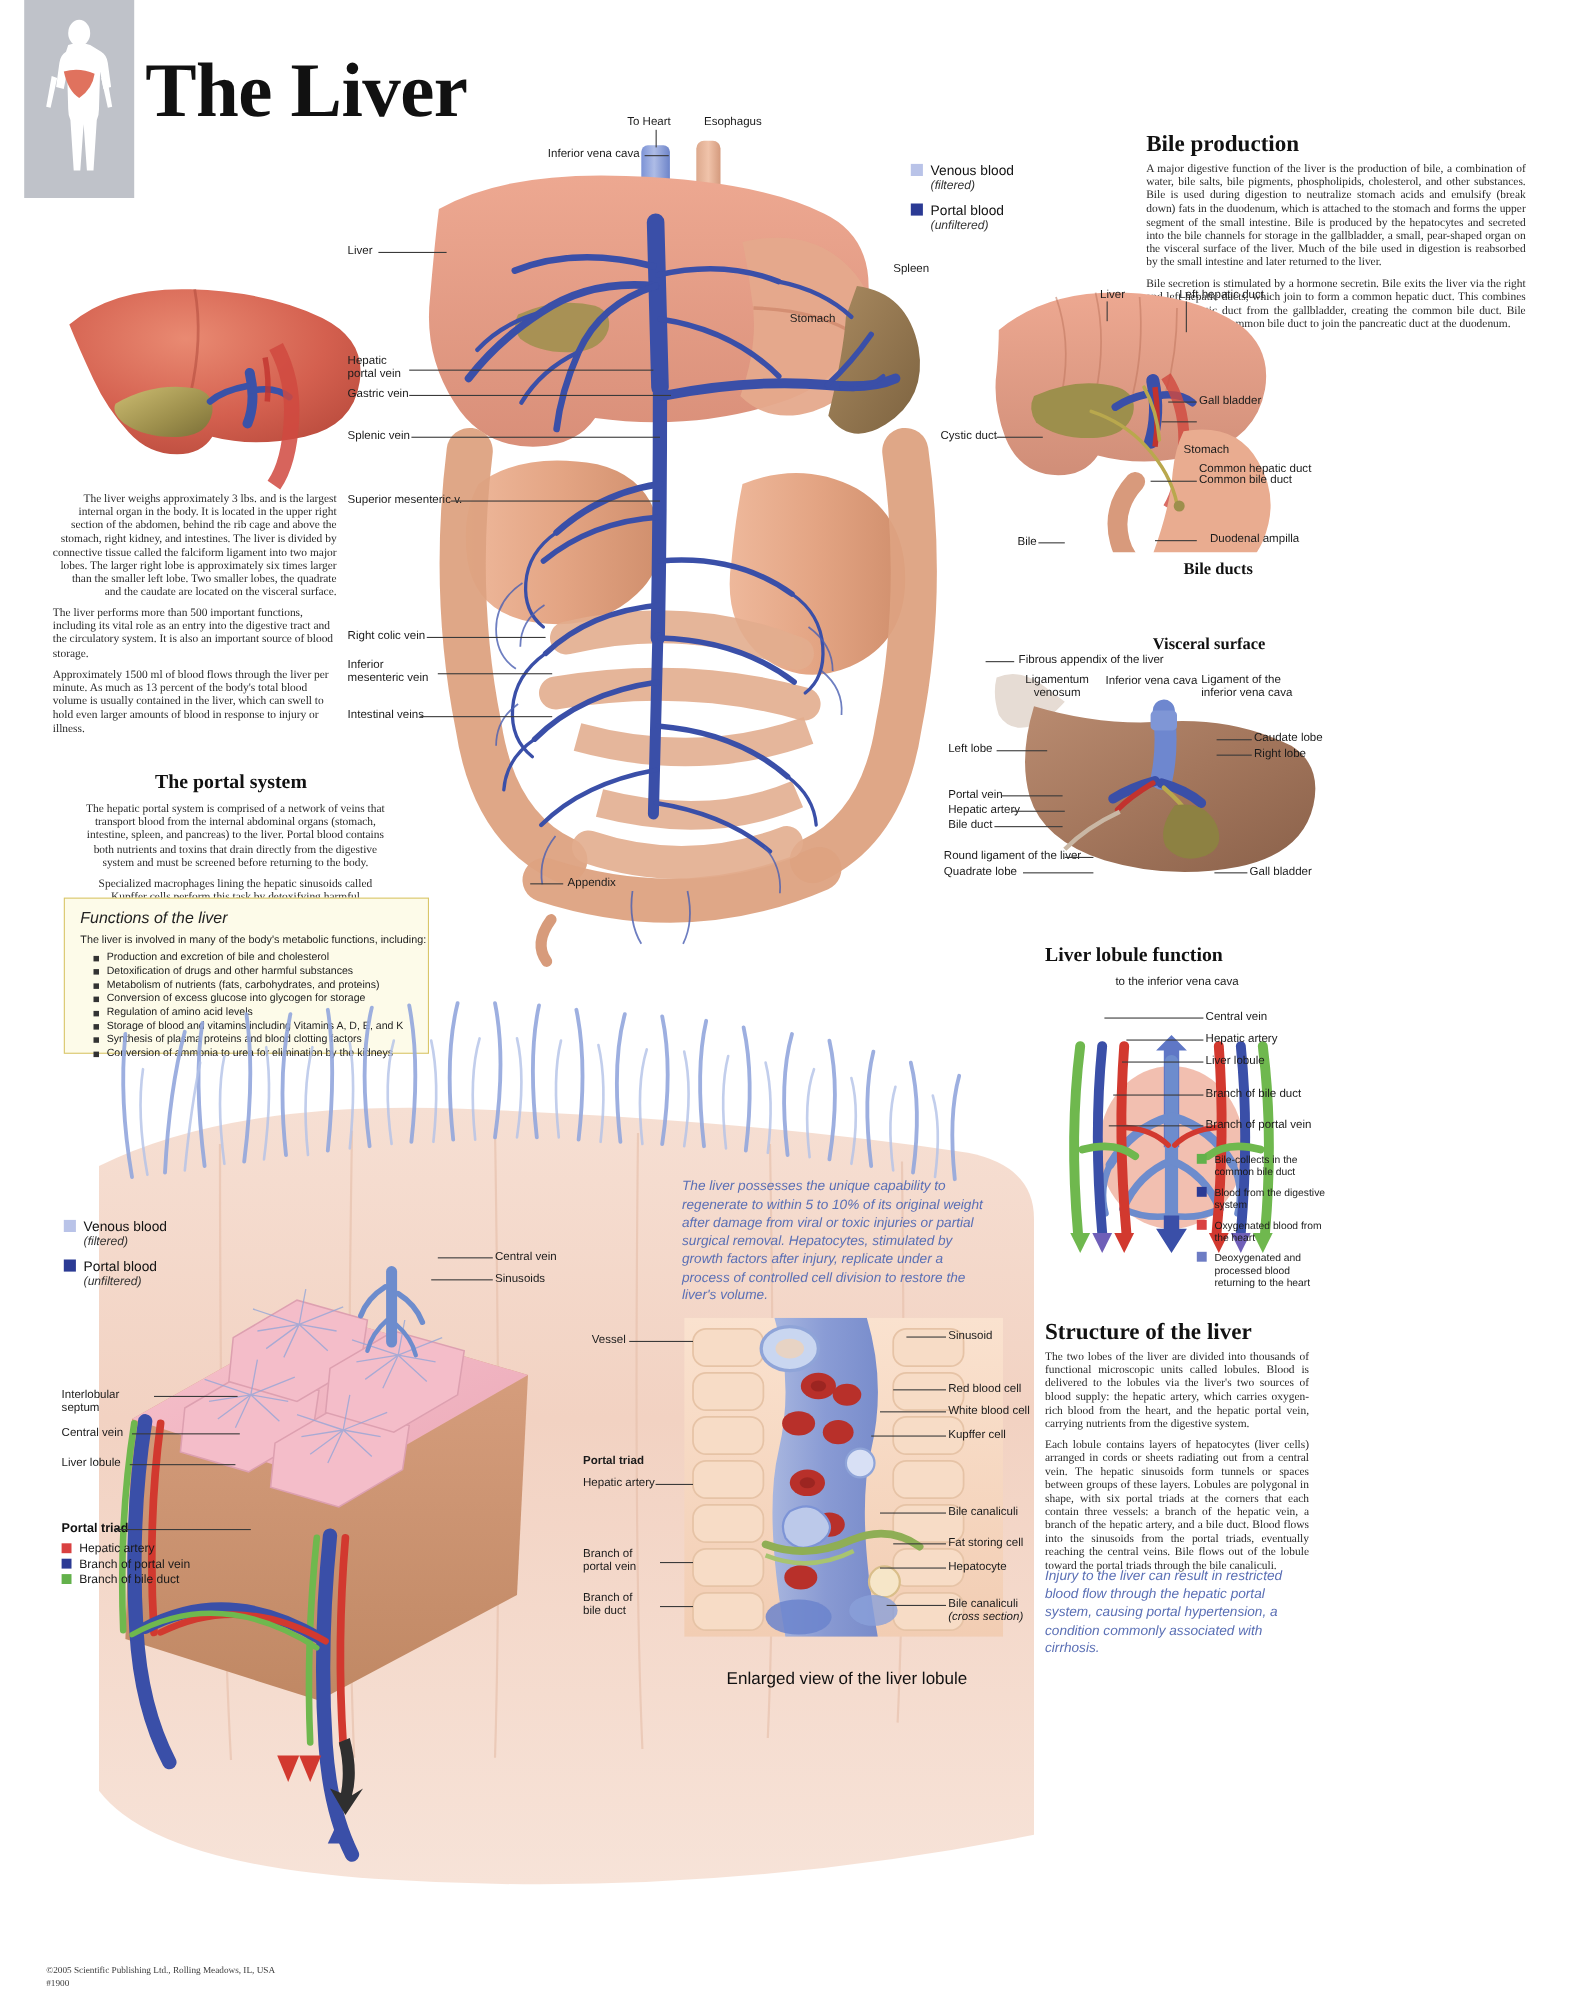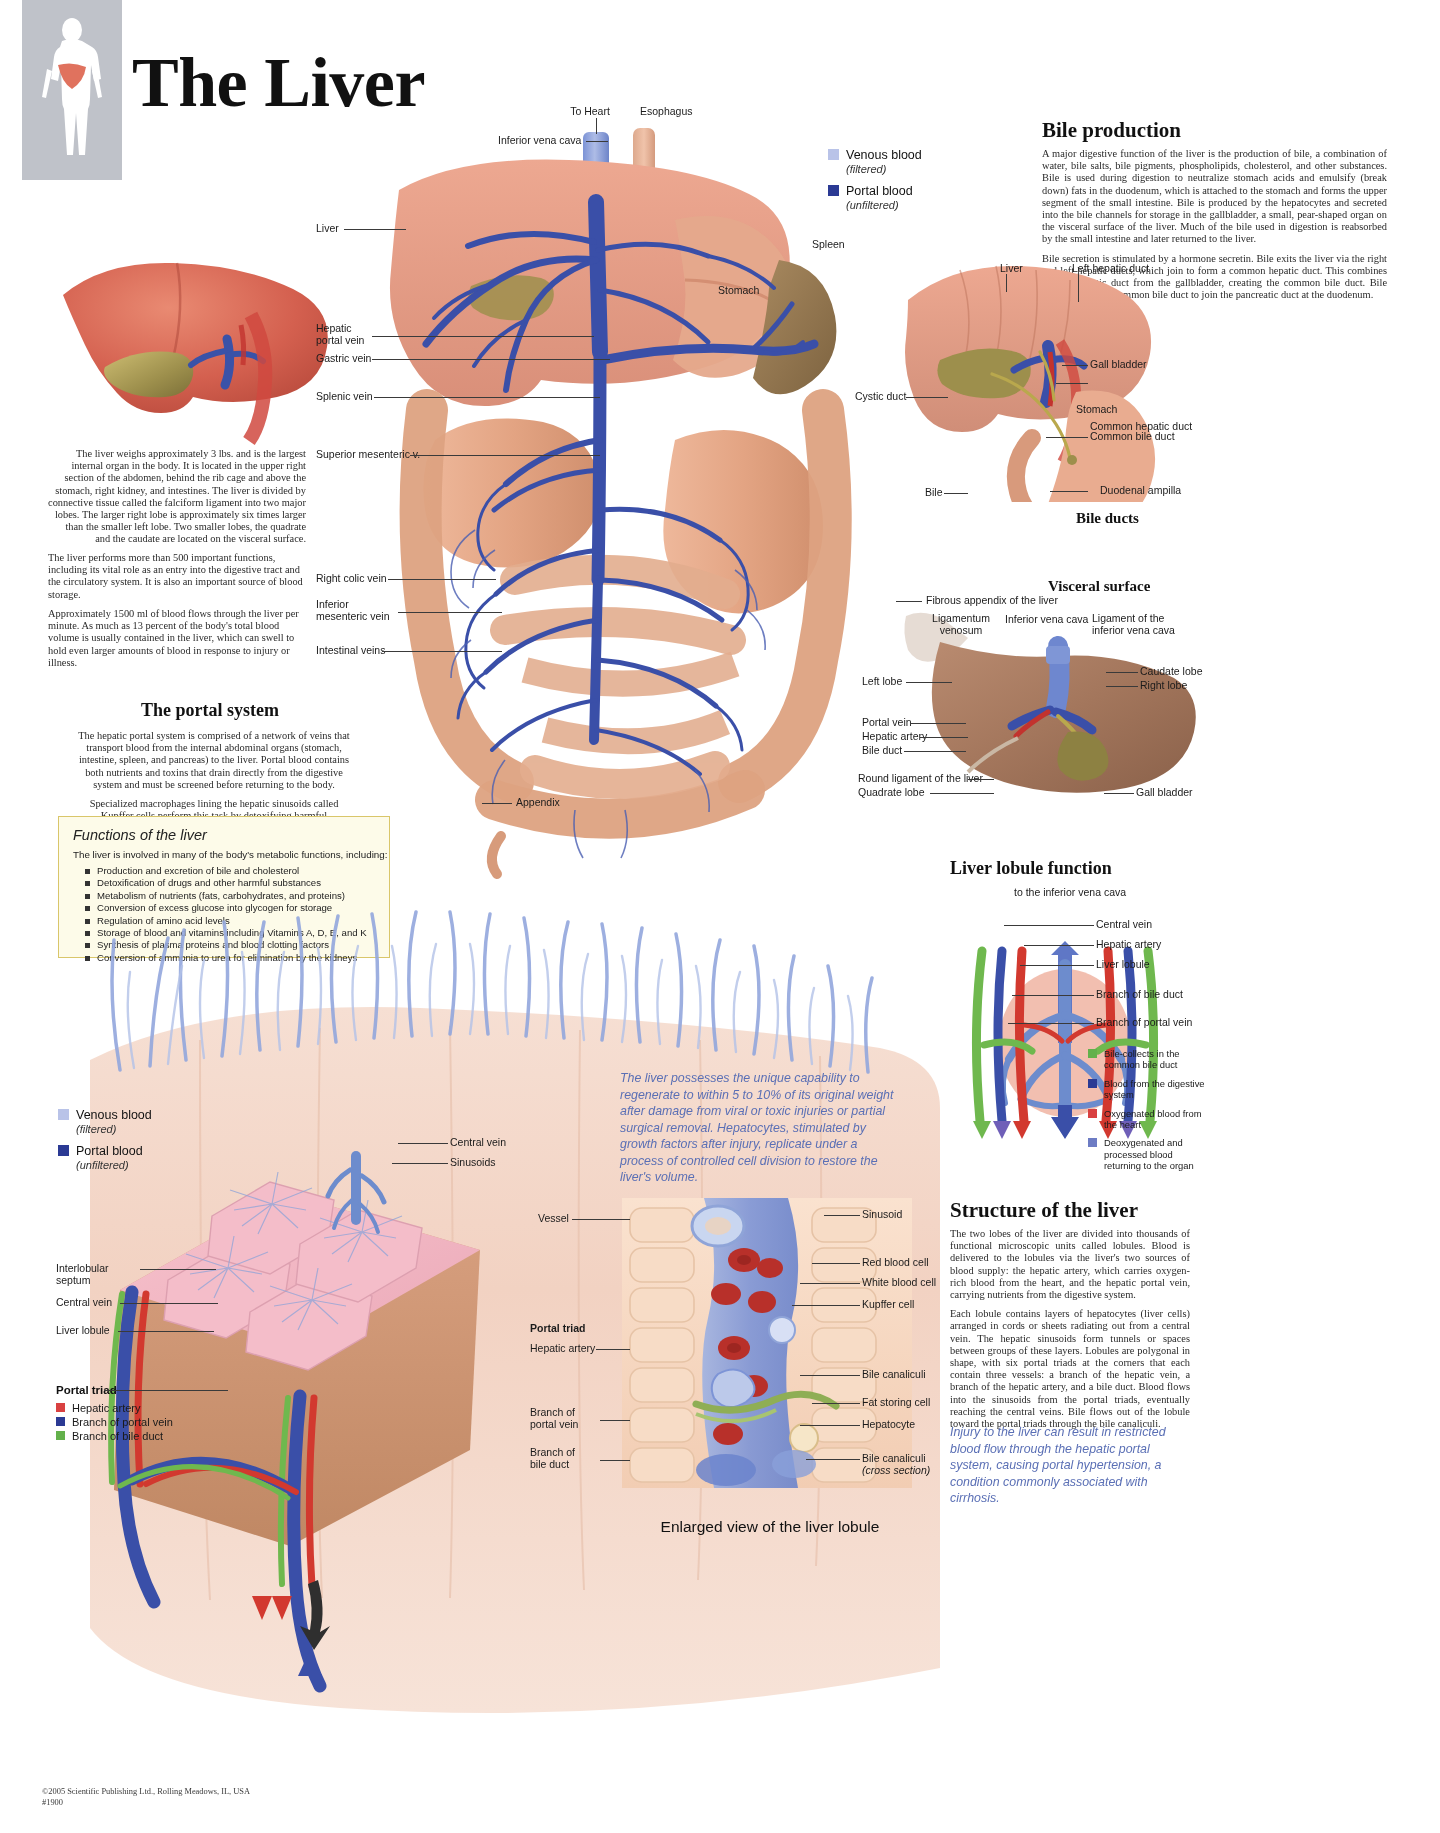--- a/index.html
+++ b/index.html
@@ -447,21 +447,21 @@
   <div style="font-size:9.4px;line-height:11.4px;margin-bottom:7px;position:relative;padding-left:16px;">
     <span style="position:absolute;left:0;top:1px;width:9px;height:9px;background:#2b3a94;"></span>
     <span>Blood from the digestive system</span>
   </div>
   <div style="font-size:9.4px;line-height:11.4px;margin-bottom:7px;position:relative;padding-left:16px;">
     <span style="position:absolute;left:0;top:1px;width:9px;height:9px;background:#d94141;"></span>
     <span>Oxygenated blood from the heart</span>
   </div>
   <div style="font-size:9.4px;line-height:11.4px;position:relative;padding-left:16px;">
     <span style="position:absolute;left:0;top:1px;width:9px;height:9px;background:#6d7cc4;"></span>
-    <span>Deoxygenated and processed blood returning to the organ</span>
+    <span>Deoxygenated and processed blood returning to the heart</span>
   </div>
 </div>
 
 <svg class="abs" style="left:0px;top:860px;" width="940" height="940" viewBox="0 0 940 940">
   <defs>
     <linearGradient id="tis" x1="0" y1="0" x2="0" y2="1">
       <stop offset="0%" stop-color="#f6dfd3"></stop>
         <stop offset="40%" stop-color="#f2d2c2"></stop>
       <stop offset="100%" stop-color="#f7e3d8"></stop>
     </linearGradient>

